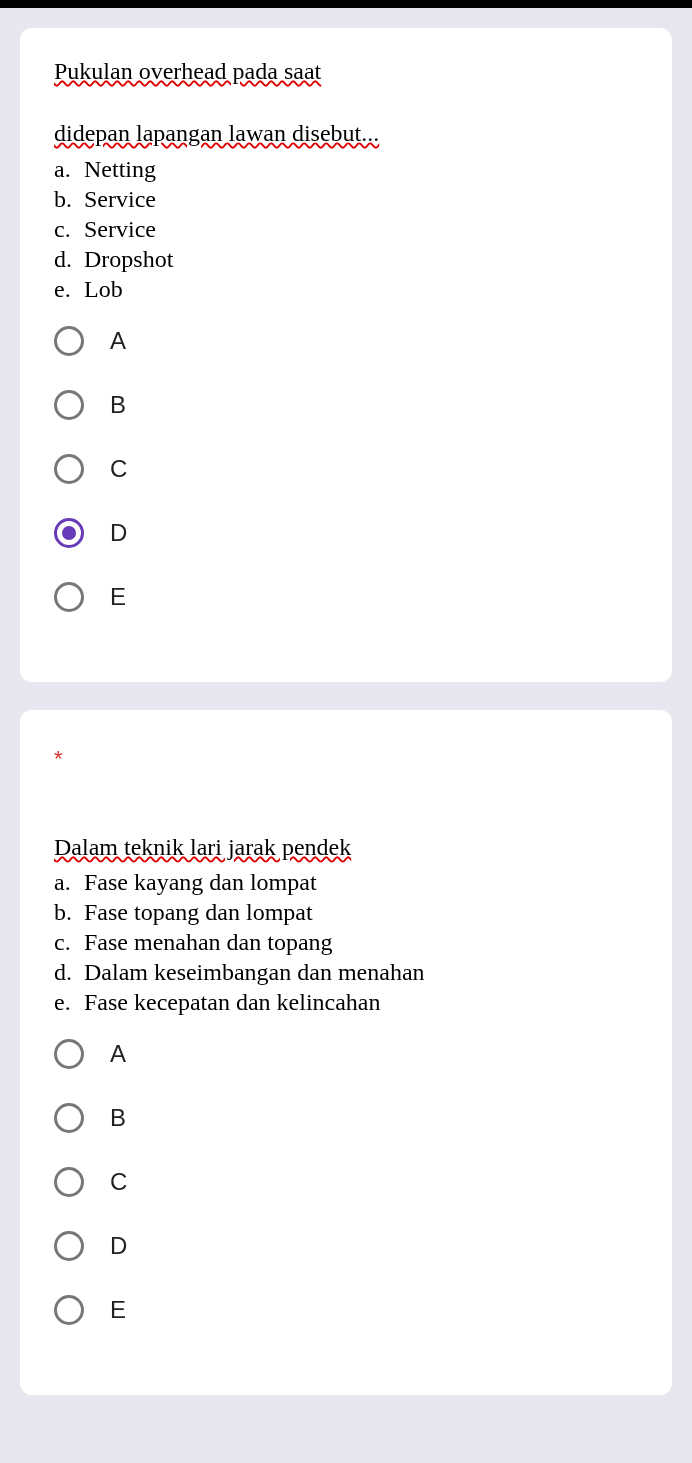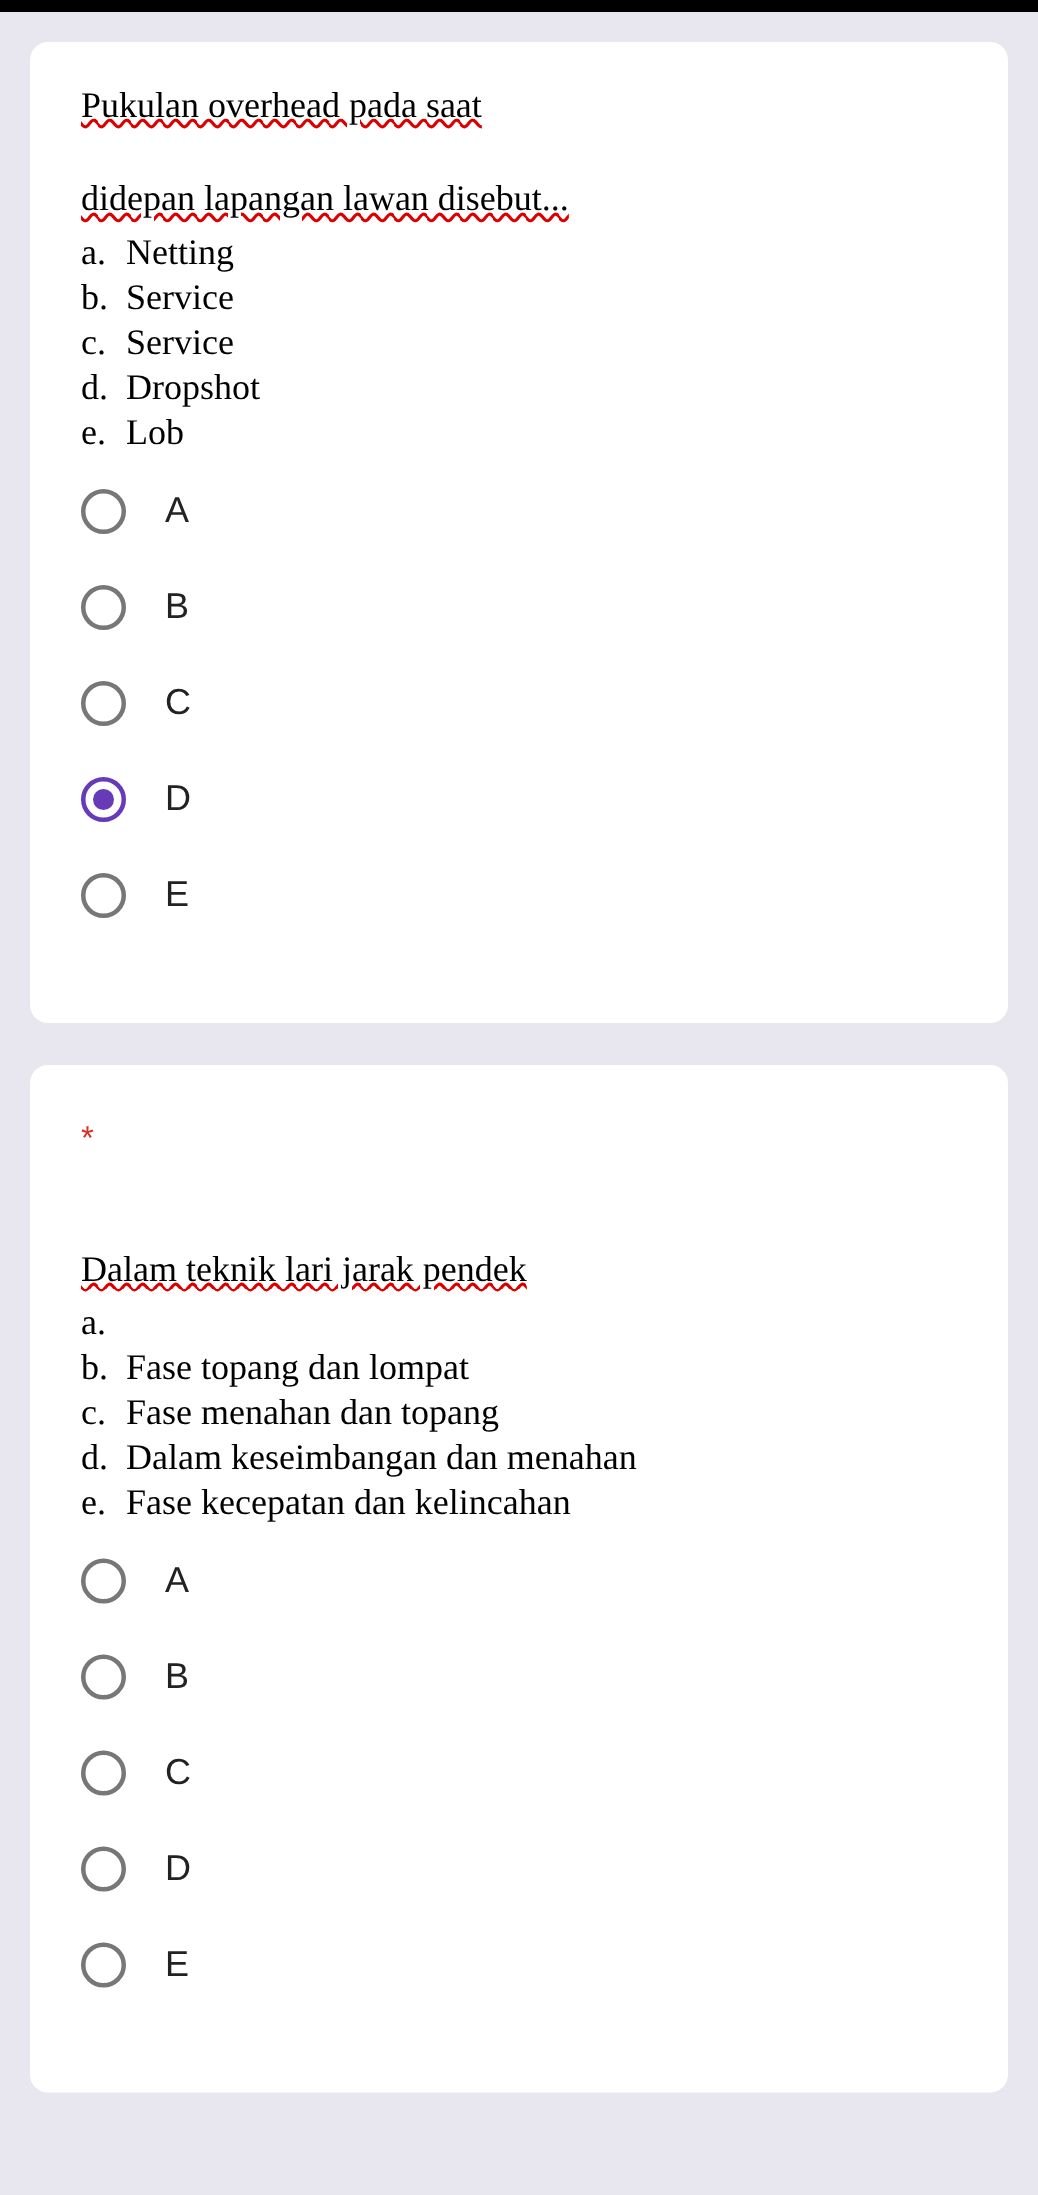--- a/index.html
+++ b/index.html
@@ -128,20 +128,21 @@
 
 <div class="card card2-top">
   <div class="required spacer-req">*</div>
 
   <div class="qtext">
     <span class="u">Dalam teknik lari jarak pendek</span><br>
   </div>
   <div class="opts">
     <div class="optline">
         <span class="marker">a.</span>
+        <span class="u">Fase kayang dan lompat</span>
       </div>
     <div class="optline">
         <span class="marker">b.</span>
         <span class="u">Fase topang dan lompat</span>
       </div>
     <div class="optline">
         <span class="marker">c.</span>
         <span class="u">Fase menahan dan topang</span>
       </div>
     <div class="optline">

